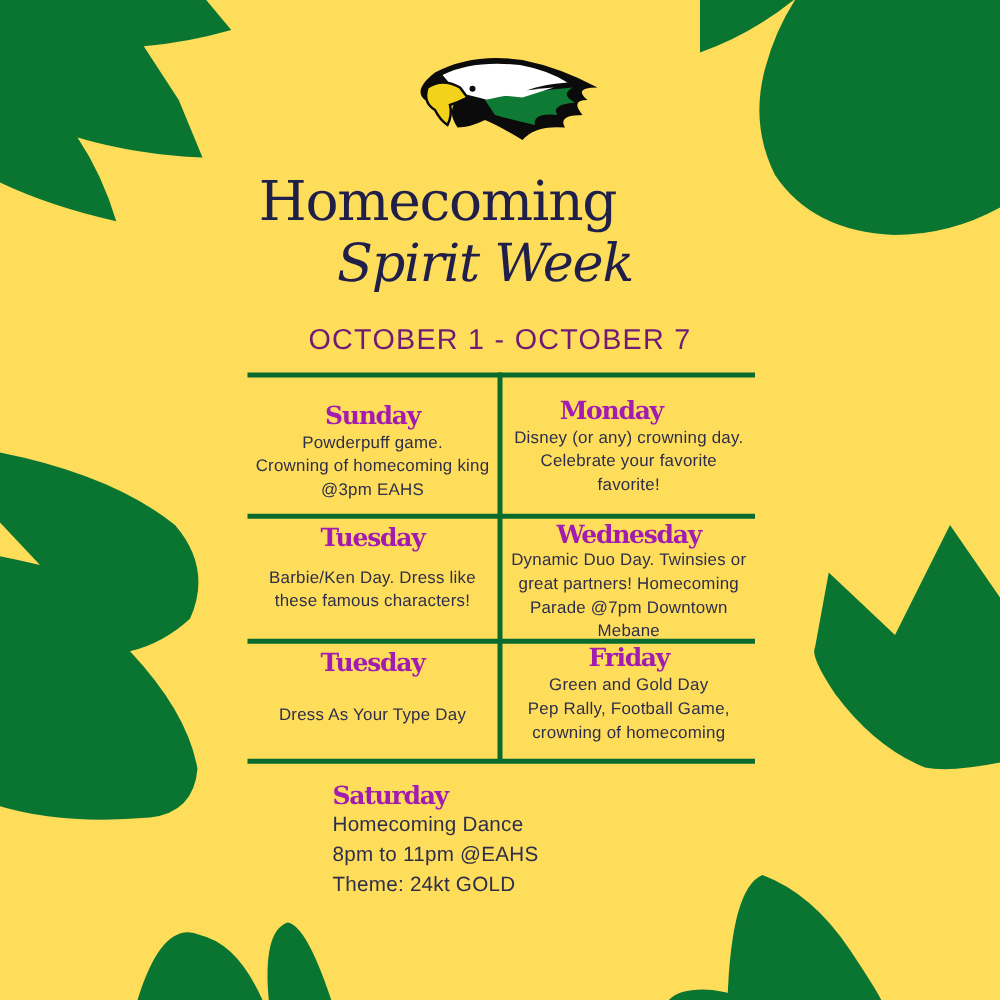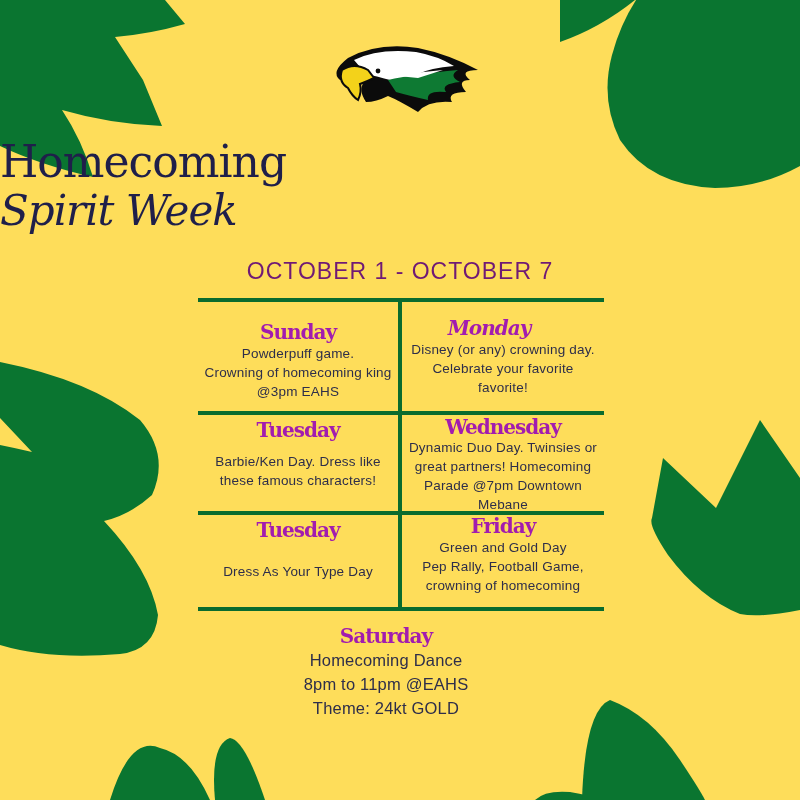--- a/index.html
+++ b/index.html
@@ -1,28 +1,28 @@
 <!DOCTYPE html>
 <html><head>
 <meta charset="utf-8">
 <style>
   html, body { margin:0; padding:0; }
   body { width:800px; height:800px; overflow:hidden; background:#FEDD5A; position:relative; font-family:"Liberation Sans", sans-serif; }
   .bg { position:absolute; left:0; top:0; width:800px; height:800px; }
   .logo { position:absolute; left:318px; top:40px; width:164px; height:76px; }
-  .title { position:absolute; left:0; width:700px; color:#1F1F4A; font-family:"DejaVu Serif", serif; }
+  .title { position:absolute; left:0; width:700px; text-align:center; color:#1F1F4A; font-family:"DejaVu Serif", serif; }
   .t1 { top:136px; font-size:44px; letter-spacing:-1px; font-weight:normal; }
-  .t2 { top:186px; font-size:42px; font-style:italic; letter-spacing:-1px; }
+  .t2 { top:186px; font-size:42px; font-style:italic; letter-spacing:-1px;padding-left:38px; }
   .dates { position:absolute; top:258px; left:0; width:800px; text-align:center; font-family:"Liberation Sans", sans-serif; font-size:23px; color:#701a75; letter-spacing:1px; }
   .hl { position:absolute; left:0; width:406px; height:4px; background:#0A6B2E; }
   .vl { position:absolute; left:398px; top:298px; width:4px; height:312px; background:#0A6B2E; }
   .cell { position:absolute; text-align:center; color:#2E2E4A; }
   .day { font-family:"DejaVu Serif", serif; font-weight:bold; color:#a21caf; font-size:20px; letter-spacing:-1px; display:block; }
   .desc { font-size:13.5px; line-height:19px; display:block; letter-spacing:0.2px; }
-  .sat { position:absolute; left:236px; width:300px; top:624px; text-align:center; color:#2E2E4A; }
+  .sat { position:absolute; left:266px; width:300px; top:624px; color:#2E2E4A; }
   .sat .day { font-size:20px; }
   .sat .desc { font-size:16.5px; line-height:24px; }
 </style>
 </head>
 <body>
 
 <svg class="bg" viewBox="0 0 800 800" xmlns="http://www.w3.org/2000/svg">
   <g fill="#0A7530">
 
     <path d="M0,0 L165,0 L185,24 Q150,34 115,37 L143,80 L162,126 Q110,124 62,110 Q82,140 93,177 Q40,165 0,146 Z"></path>
@@ -64,21 +64,21 @@
   <div class="vl"></div>
 
   <div class="cell" style="left:198px;top:320px;width:200px;">
     <span class="day">Sunday</span>
     <span class="desc">Powderpuff game.</span>
     <span class="desc">Crowning of homecoming king</span>
     <span class="desc">@3pm EAHS</span>
   </div>
 
   <div class="cell" style="left:402px;top:316px;width:202px;">
-    <span class="day" style="margin-left:-28px;font-style:italic;">Monday</span>
+    <span class="day" style="margin-left:-28px;">Monday</span>
     <span class="desc">Disney (or any) crowning day.</span>
     <span class="desc">Celebrate your favorite</span>
     <span class="desc">favorite!</span>
   </div>
 
   <div class="cell" style="left:198px;top:418px;width:200px;">
     <span class="day">Tuesday</span>
     <span class="desc" style="margin-top:10px;">Barbie/Ken Day. Dress like</span>
     <span class="desc">these famous characters!</span>
   </div>

